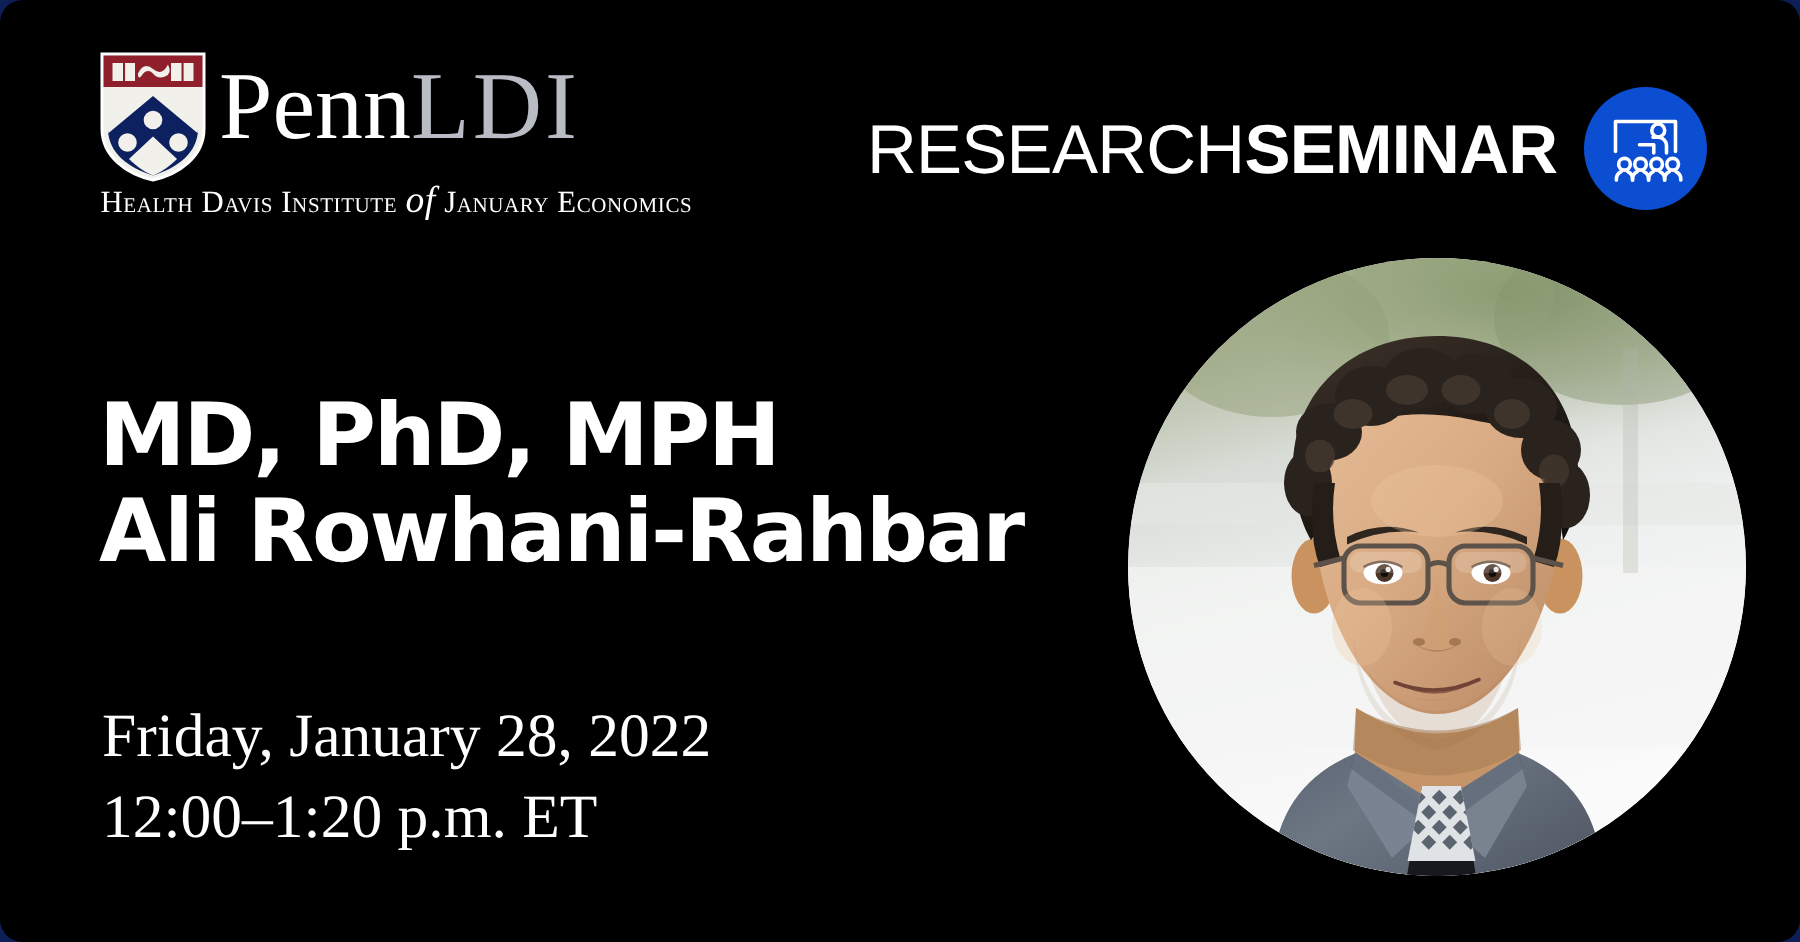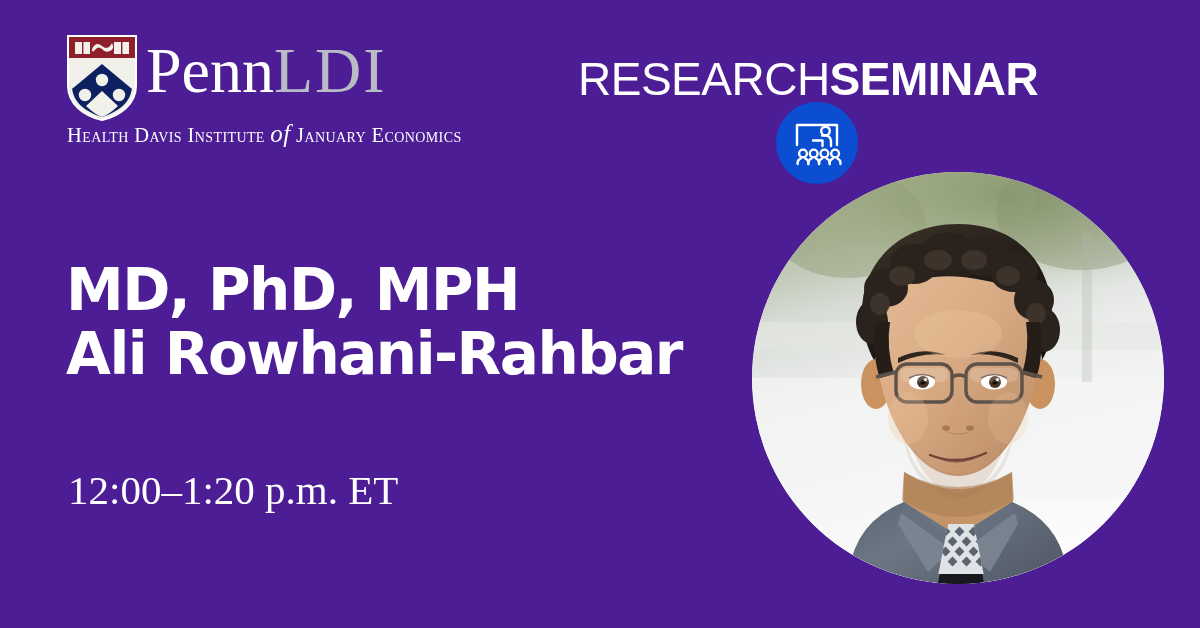--- a/index.html
+++ b/index.html
@@ -4,23 +4,24 @@
 <style>
   html, body {
     margin: 0;
     padding: 0;
     background: #0d1f56;
   }
   .canvas {
     position: relative;
     width: 1200px;
     height: 628px;
-    background: #4c1d95;
+    background: #000000;
     overflow: hidden;
     font-family: "Liberation Sans", sans-serif;
+    border-radius: 15px;
   }
 
   
   .header {
     position: absolute;
     top: 0; left: 0;
     width: 1200px;
     height: 165px;
   }
 
@@ -76,21 +77,20 @@
   }
 
   
   .seminar-lockup {
     position: absolute;
     left: 578px;
     top: 56px;
     height: 86px;
     display: flex;
     align-items: center;
-    flex-direction: column;
   }
   .seminar-word {
     font-family: "Liberation Sans", sans-serif;
     font-size: 46px;
     line-height: 46px;
     color: #ffffff;
     letter-spacing: -0.5px;
     white-space: nowrap;
   }
   .seminar-word .research {
@@ -223,20 +223,21 @@
       </div>
     </div>
   </div>
 
   <div class="speaker-block">
     <div class="speaker-name">MD, PhD, MPH</div>
     <div class="speaker-name">Ali Rowhani-Rahbar</div>
   </div>
 
   <div class="datetime-block">
+    <div class="datetime-line">Friday, January 28, 2022</div>
     <div class="datetime-line">12:00–1:20 p.m. ET</div>
   </div>
 
   <div class="portrait">
     <svg width="412" height="412" viewBox="0 0 412 412">
       <defs>
         <linearGradient id="bgGrad" x1="0" y1="0" x2="0.25" y2="1">
           <stop offset="0%" stop-color="#9aa884"></stop>
           <stop offset="18%" stop-color="#b5bda4"></stop>
           <stop offset="36%" stop-color="#d8dcd6"></stop>

